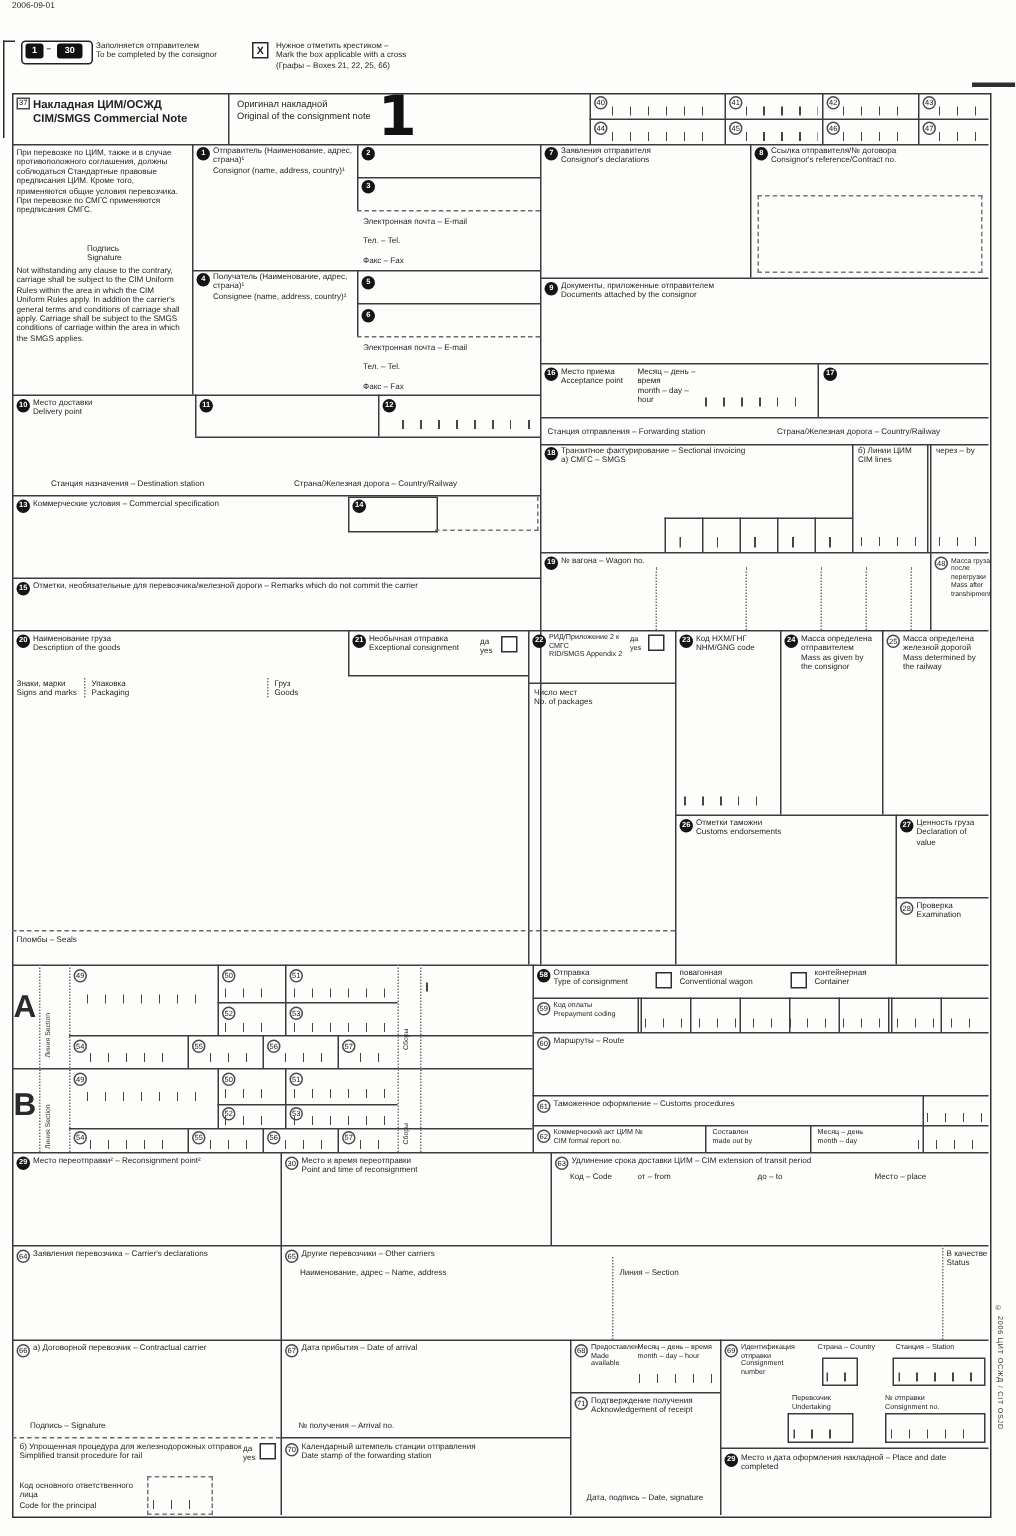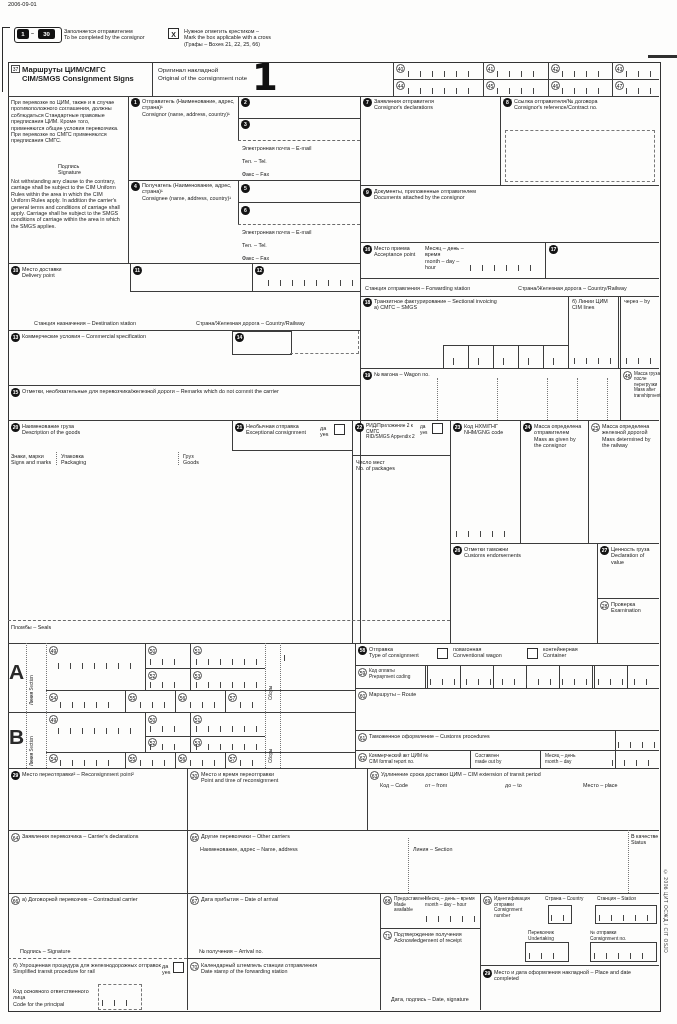--- a/index.html
+++ b/index.html
@@ -62,22 +62,22 @@
   </div>
 
   <div class="frame" style="left:8px;top:62px;width:651px;height:948px;"></div>
 
   <div class="vl" style="left:152px;top:62px;height:34px;"></div>
   <div class="vl" style="left:393px;top:62px;height:34px;"></div>
   <div class="hl" style="left:8px;top:96px;width:651px;"></div>
   <div class="lb" style="left:11px;top:65px;width:140px;">
     <span class="sq">37</span>
     <span class="tx tt">
-        <span>Маршруты ЦИМ/СМГС</span>
-        <span>CIM/SMGS Consignment Signs</span>
+        <span>Накладная ЦИМ/ОСЖД</span>
+        <span>CIM/SMGS Commercial Note</span>
       </span>
   </div>
   <div class="lb" style="left:158px;top:66px;width:95px;">
     <span class="tx tt2">
         <span>Оригинал накладной</span>
         <span>Original of the consignment note</span>
       </span>
   </div>
   <div class="big1" style="left:252px;top:56px;">1</div>
 

